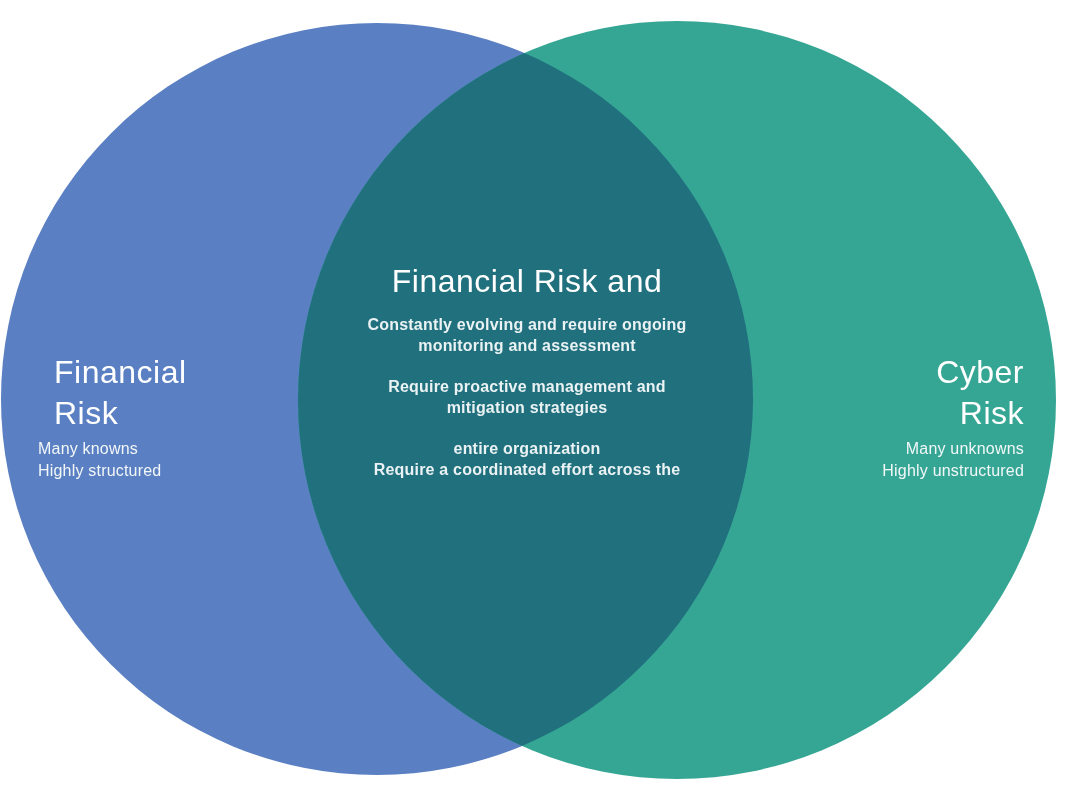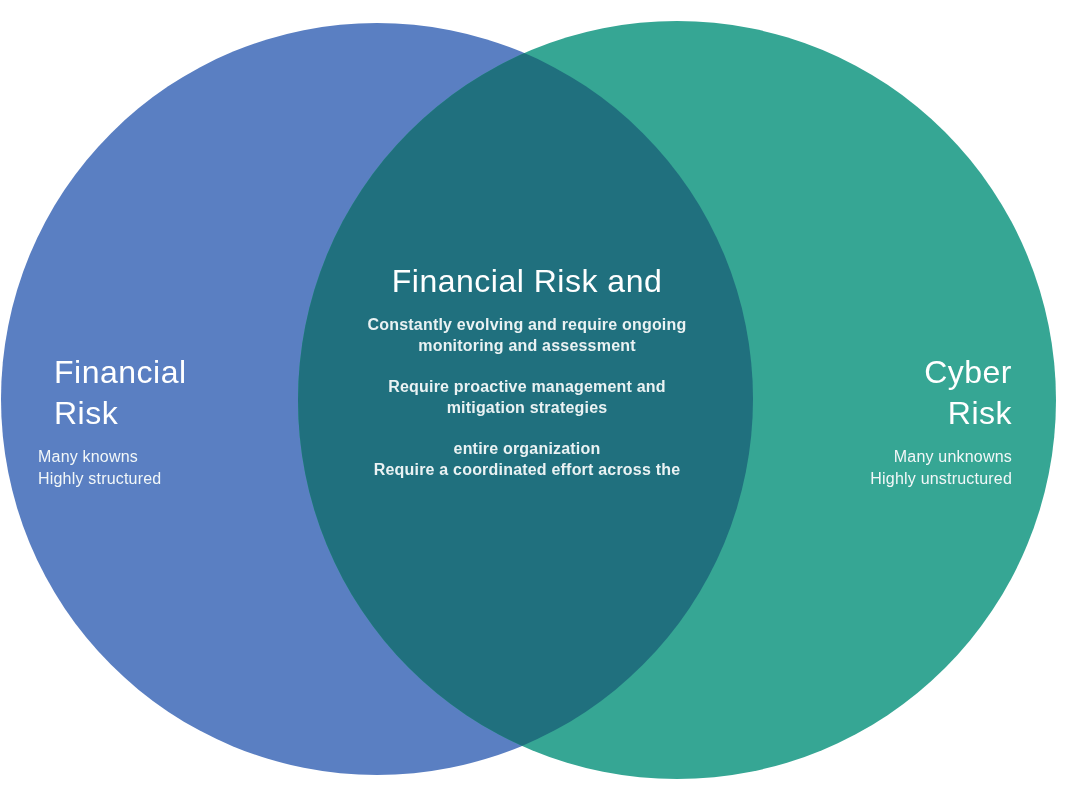--- a/index.html
+++ b/index.html
@@ -15,30 +15,30 @@
 
   .label-block { position: absolute; color: #ffffff; }
   .circle-title {
     font-size: 32px;
     line-height: 41px;
     letter-spacing: 0.5px;
     font-weight: 400;
     margin-left: 16px;
   }
   .circle-sub {
-    margin-top: 12px;
+    margin-top: 4px;
     font-size: 16px;
     line-height: 22px;
     letter-spacing: 0.2px;
     color: #f2f7f8;
   }
   .line { display: block; }
 
   .left-label  { left: 38px;  top: 352px; text-align: left; }
-  .right-label { right: 68px; top: 352px; text-align: right; }
+  .right-label { right: 56px; top: 352px; text-align: right; }
 
   .center-block {
     position: absolute;
     left: 327px;
     top: 247px;
     width: 400px;
     text-align: center;
     color: #ffffff;
     margin-top: 14px;
   }

